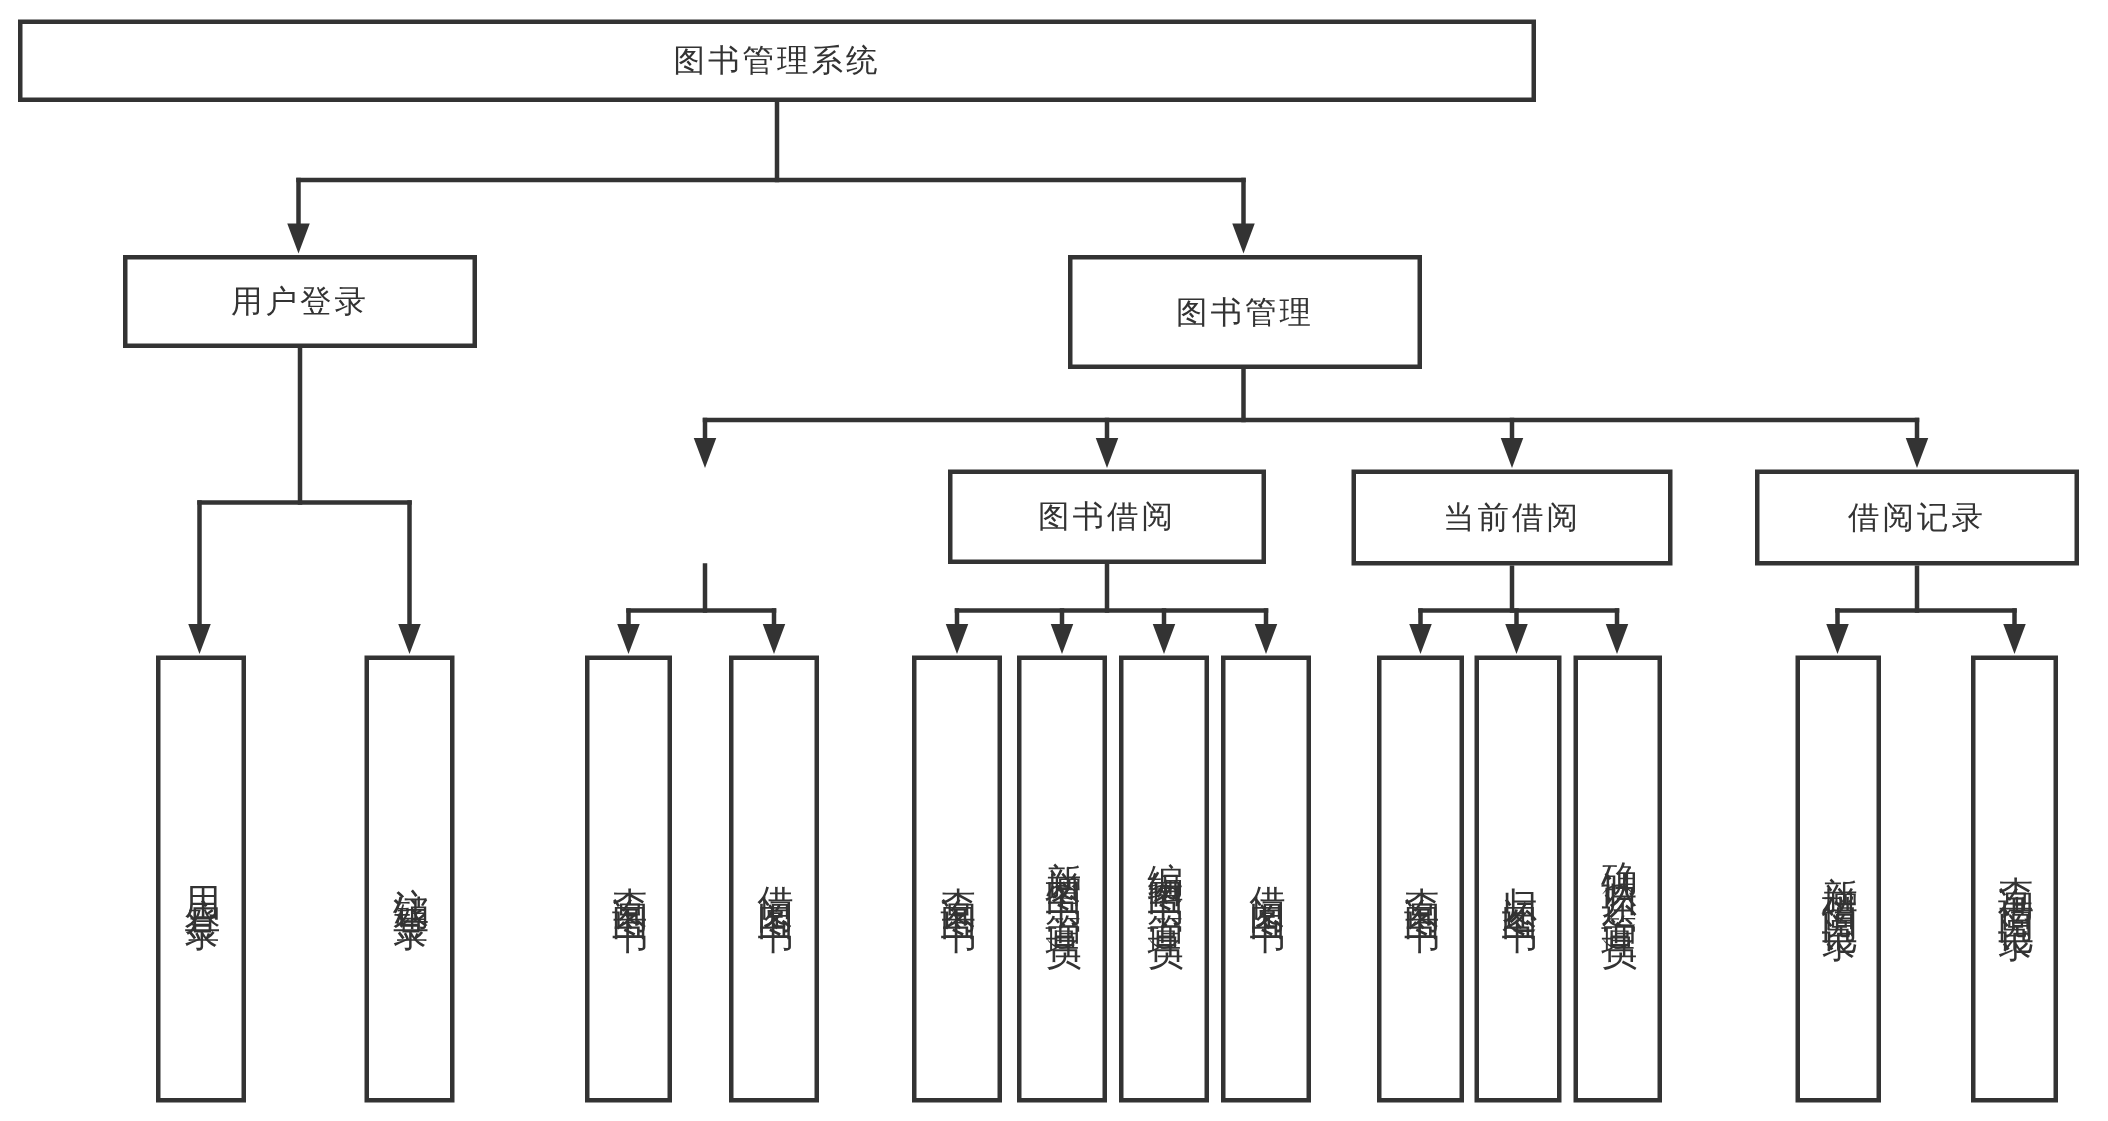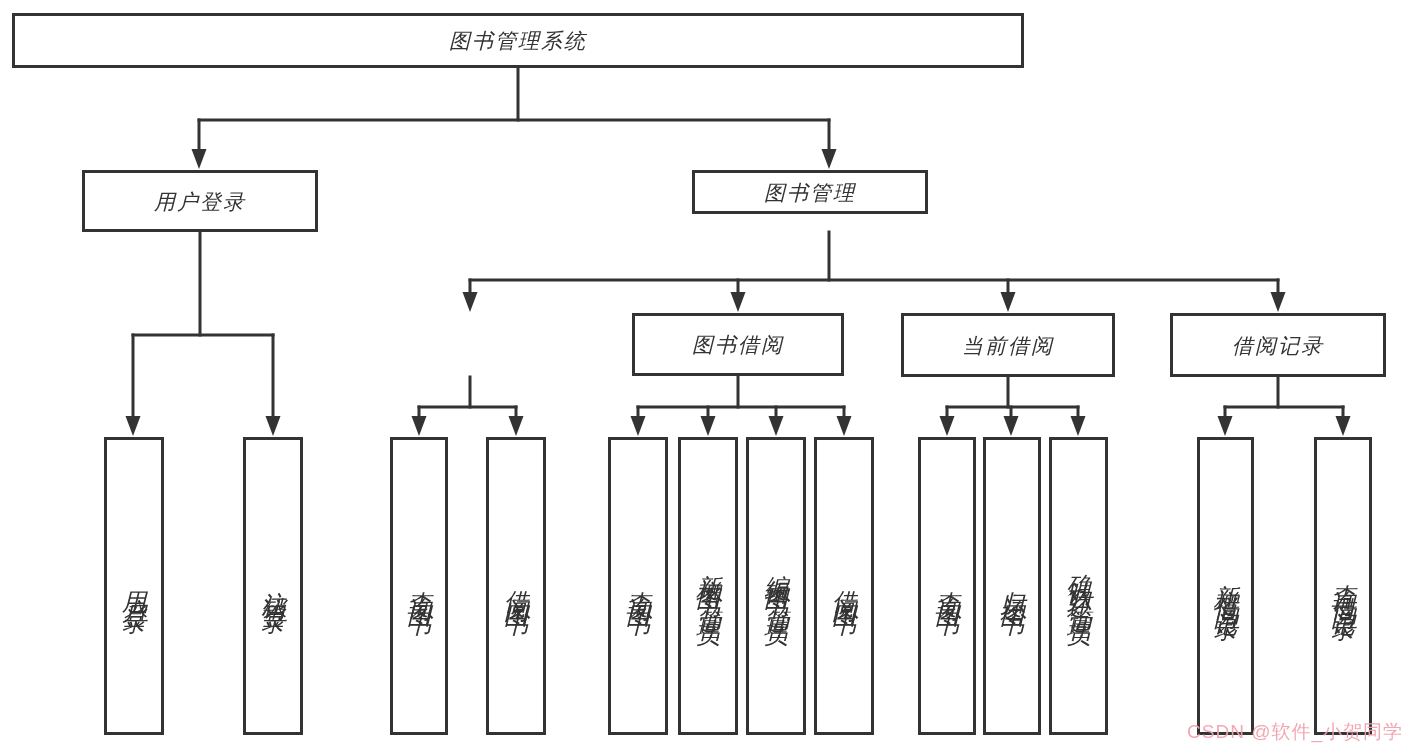--- a/index.html
+++ b/index.html
@@ -6,21 +6,21 @@
   #stage{
     position:relative;width:1405px;height:747px;background:#ffffff;
     font-family:"Liberation Sans",sans-serif;color:#333;overflow:hidden;
   }
   #wires{position:absolute;left:0;top:0;width:1405px;height:747px;}
   .node{
     position:absolute;box-sizing:border-box;background:#fff;
     border:3px solid #333;display:flex;align-items:center;justify-content:center;
     z-index:2;
   }
-  .node .lbl{font-size:21px;line-height:1;letter-spacing:2px;white-space:nowrap;font-style:italic;}
+  .node .lbl{font-size:21px;line-height:1;letter-spacing:2px;white-space:nowrap;}
   .leaf .lbl{
     writing-mode:vertical-rl;text-orientation:mixed;
     font-size:24px;line-height:1;letter-spacing:7px;white-space:nowrap;
   }
   .watermark{
     position:absolute;right:2px;bottom:2px;z-index:5;
     font-size:19px;letter-spacing:1px;opacity:.95;white-space:nowrap;
   }
 </style>
 </head>
@@ -97,21 +97,21 @@
     </g>
   </svg>
 
   <div class="node" style="left:12px;top:13px;width:1012px;height:55px">
     <span class="lbl">图书管理系统</span>
   </div>
 
   <div class="node" style="left:82px;top:170px;width:236px;height:62px">
     <span class="lbl">用户登录</span>
   </div>
-  <div class="node" style="left:692px;top:170px;width:236px;height:44px">
+  <div class="node" style="left:712px;top:170px;width:236px;height:76px">
     <span class="lbl">图书管理</span>
   </div>
 
   <div class="node" style="left:632px;top:313px;width:212px;height:63px">
     <span class="lbl">图书借阅</span>
   </div>
   <div class="node" style="left:901px;top:313px;width:214px;height:64px">
     <span class="lbl">当前借阅</span>
   </div>
   <div class="node" style="left:1170px;top:313px;width:216px;height:64px">
@@ -155,14 +155,13 @@
     <span class="lbl">确认归还（管理员）</span>
   </div>
 
   <div class="node leaf" style="left:1197px;top:437px;width:57px;height:298px">
     <span class="lbl">新增借阅记录</span>
   </div>
   <div class="node leaf" style="left:1314px;top:437px;width:58px;height:298px">
     <span class="lbl">查询借阅记录</span>
   </div>
 
-  <div class="watermark" style="color: rgb(242, 163, 175);">CSDN @软件_小贺同学</div>
 </div>
 
 </body></html>

